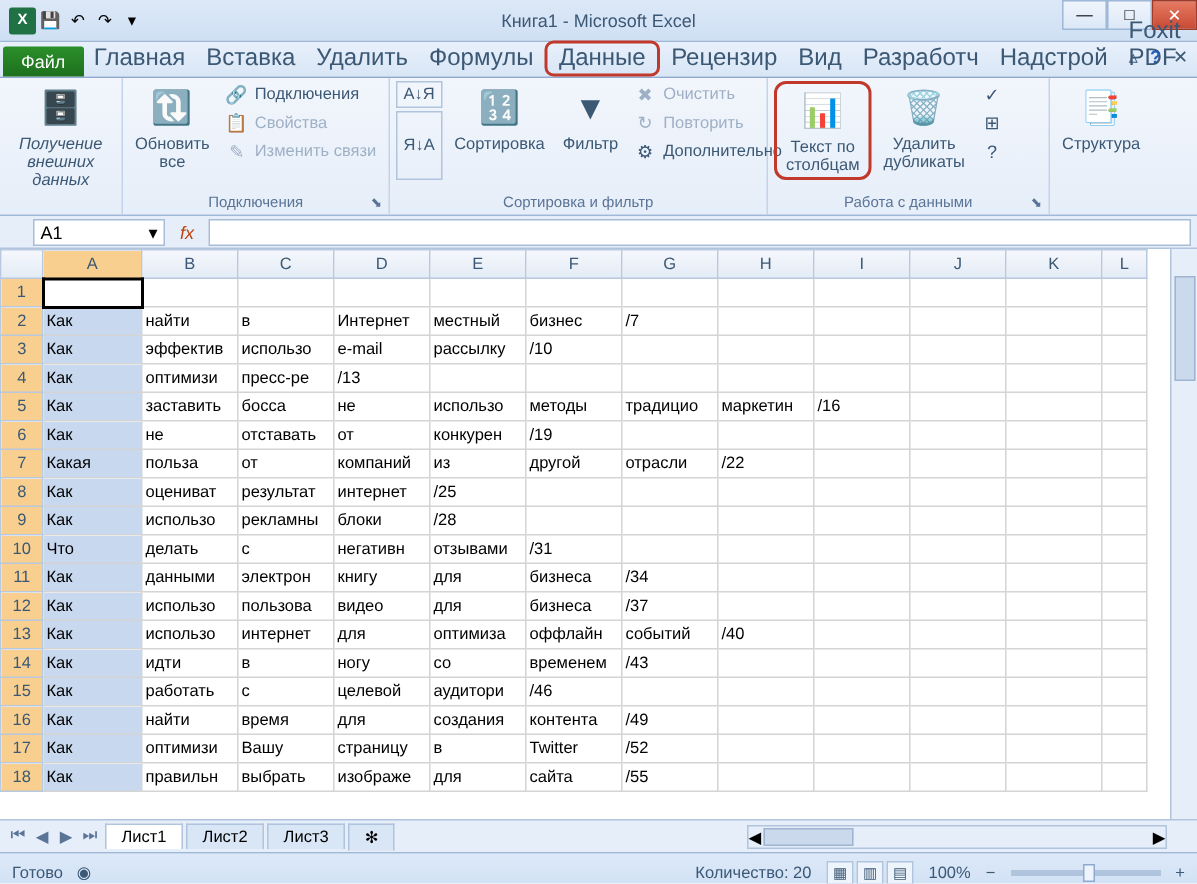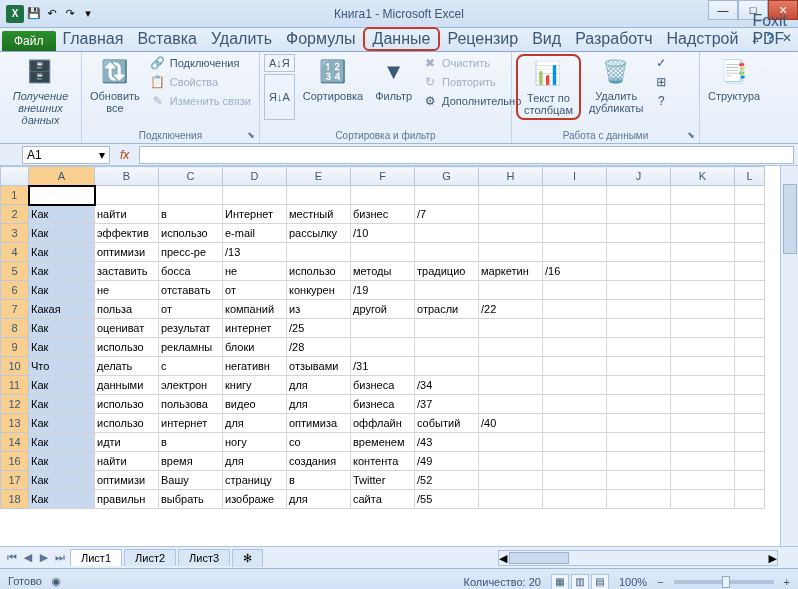--- a/index.html
+++ b/index.html
@@ -462,20 +462,35 @@
           <td class="colE  ">со</td>
           <td class="colF  ">временем</td>
           <td class="colG  ">/43</td>
           <td class="colH  "></td>
           <td class="colI  "></td>
           <td class="colJ  "></td>
           <td class="colK  "></td>
           <td class="colL  "></td>
         </tr>
         <tr>
+          <td class="rowhdr sel">15</td>
+          <td class="colA selected ">Как</td>
+          <td class="colB  ">работать</td>
+          <td class="colC  ">с</td>
+          <td class="colD  ">целевой</td>
+          <td class="colE  ">аудитори</td>
+          <td class="colF  ">/46</td>
+          <td class="colG  "></td>
+          <td class="colH  "></td>
+          <td class="colI  "></td>
+          <td class="colJ  "></td>
+          <td class="colK  "></td>
+          <td class="colL  "></td>
+        </tr>
+        <tr>
           <td class="rowhdr sel">16</td>
           <td class="colA selected ">Как</td>
           <td class="colB  ">найти</td>
           <td class="colC  ">время</td>
           <td class="colD  ">для</td>
           <td class="colE  ">создания</td>
           <td class="colF  ">контента</td>
           <td class="colG  ">/49</td>
           <td class="colH  "></td>
           <td class="colI  "></td>

